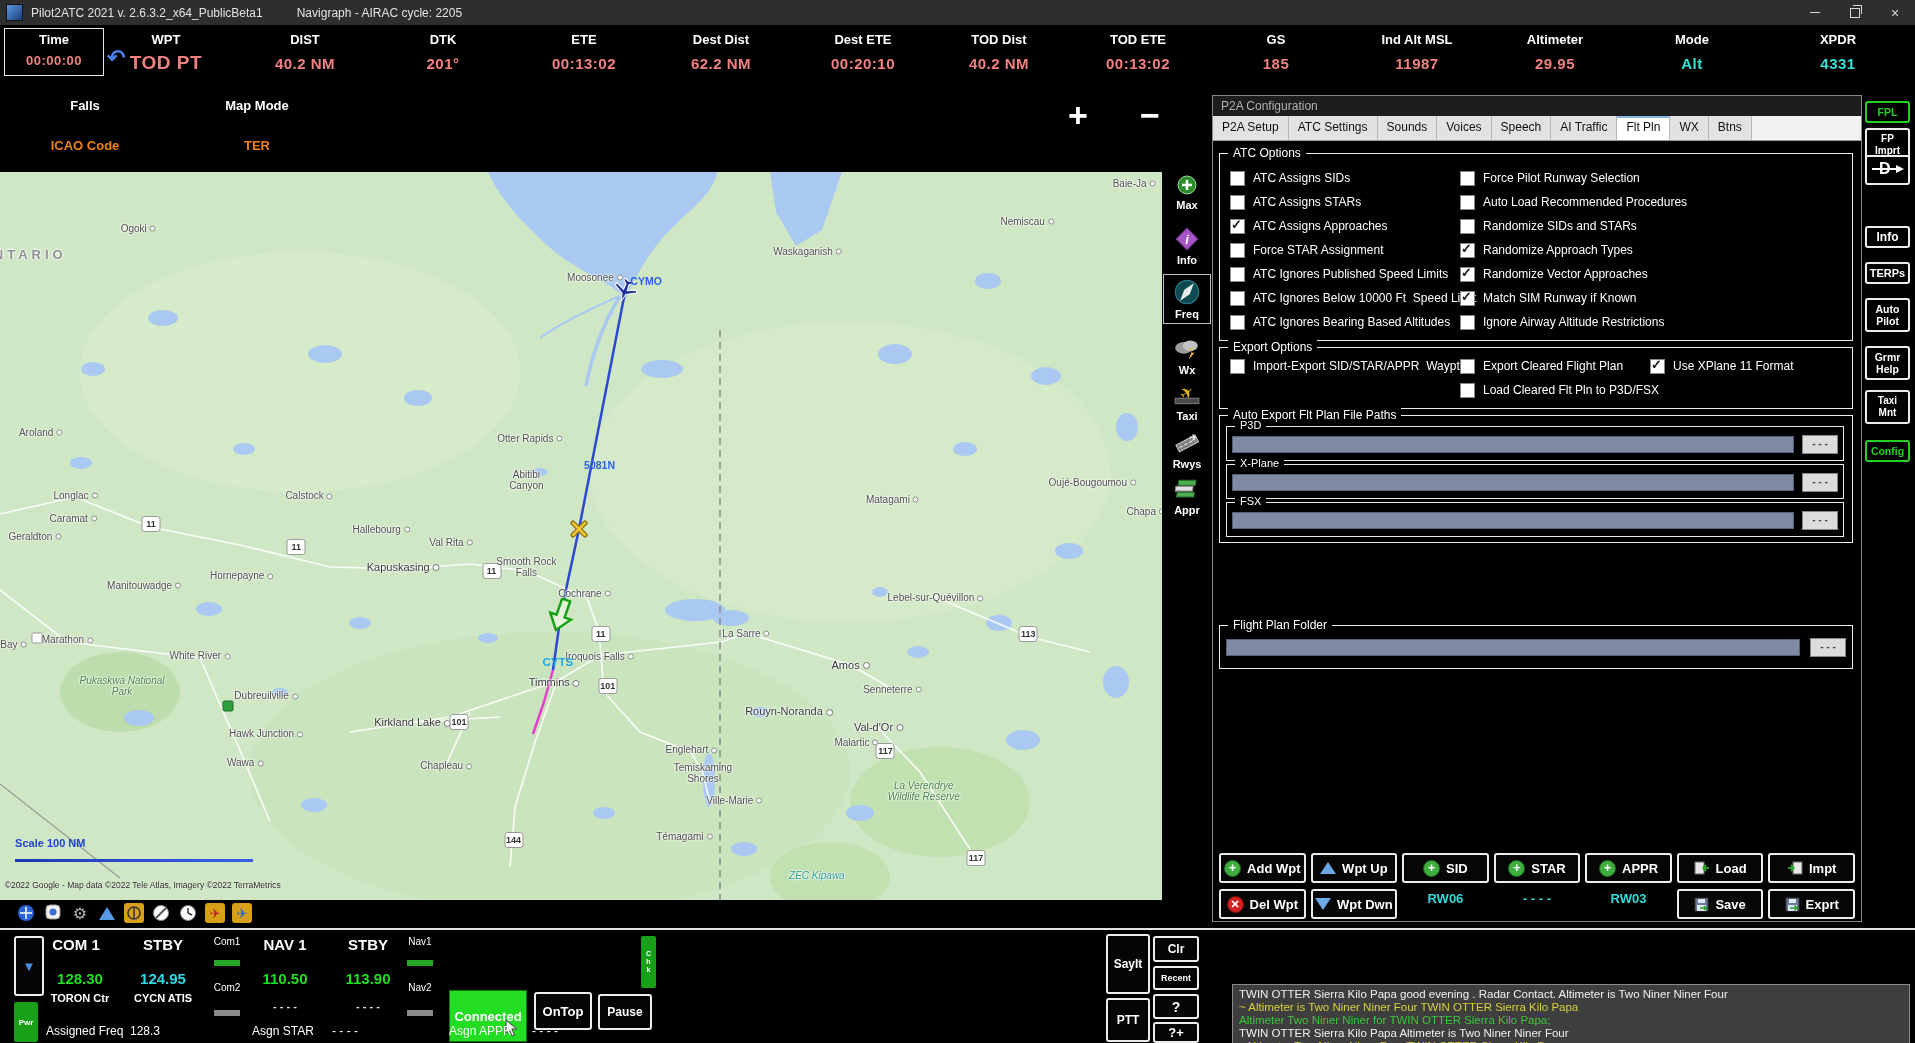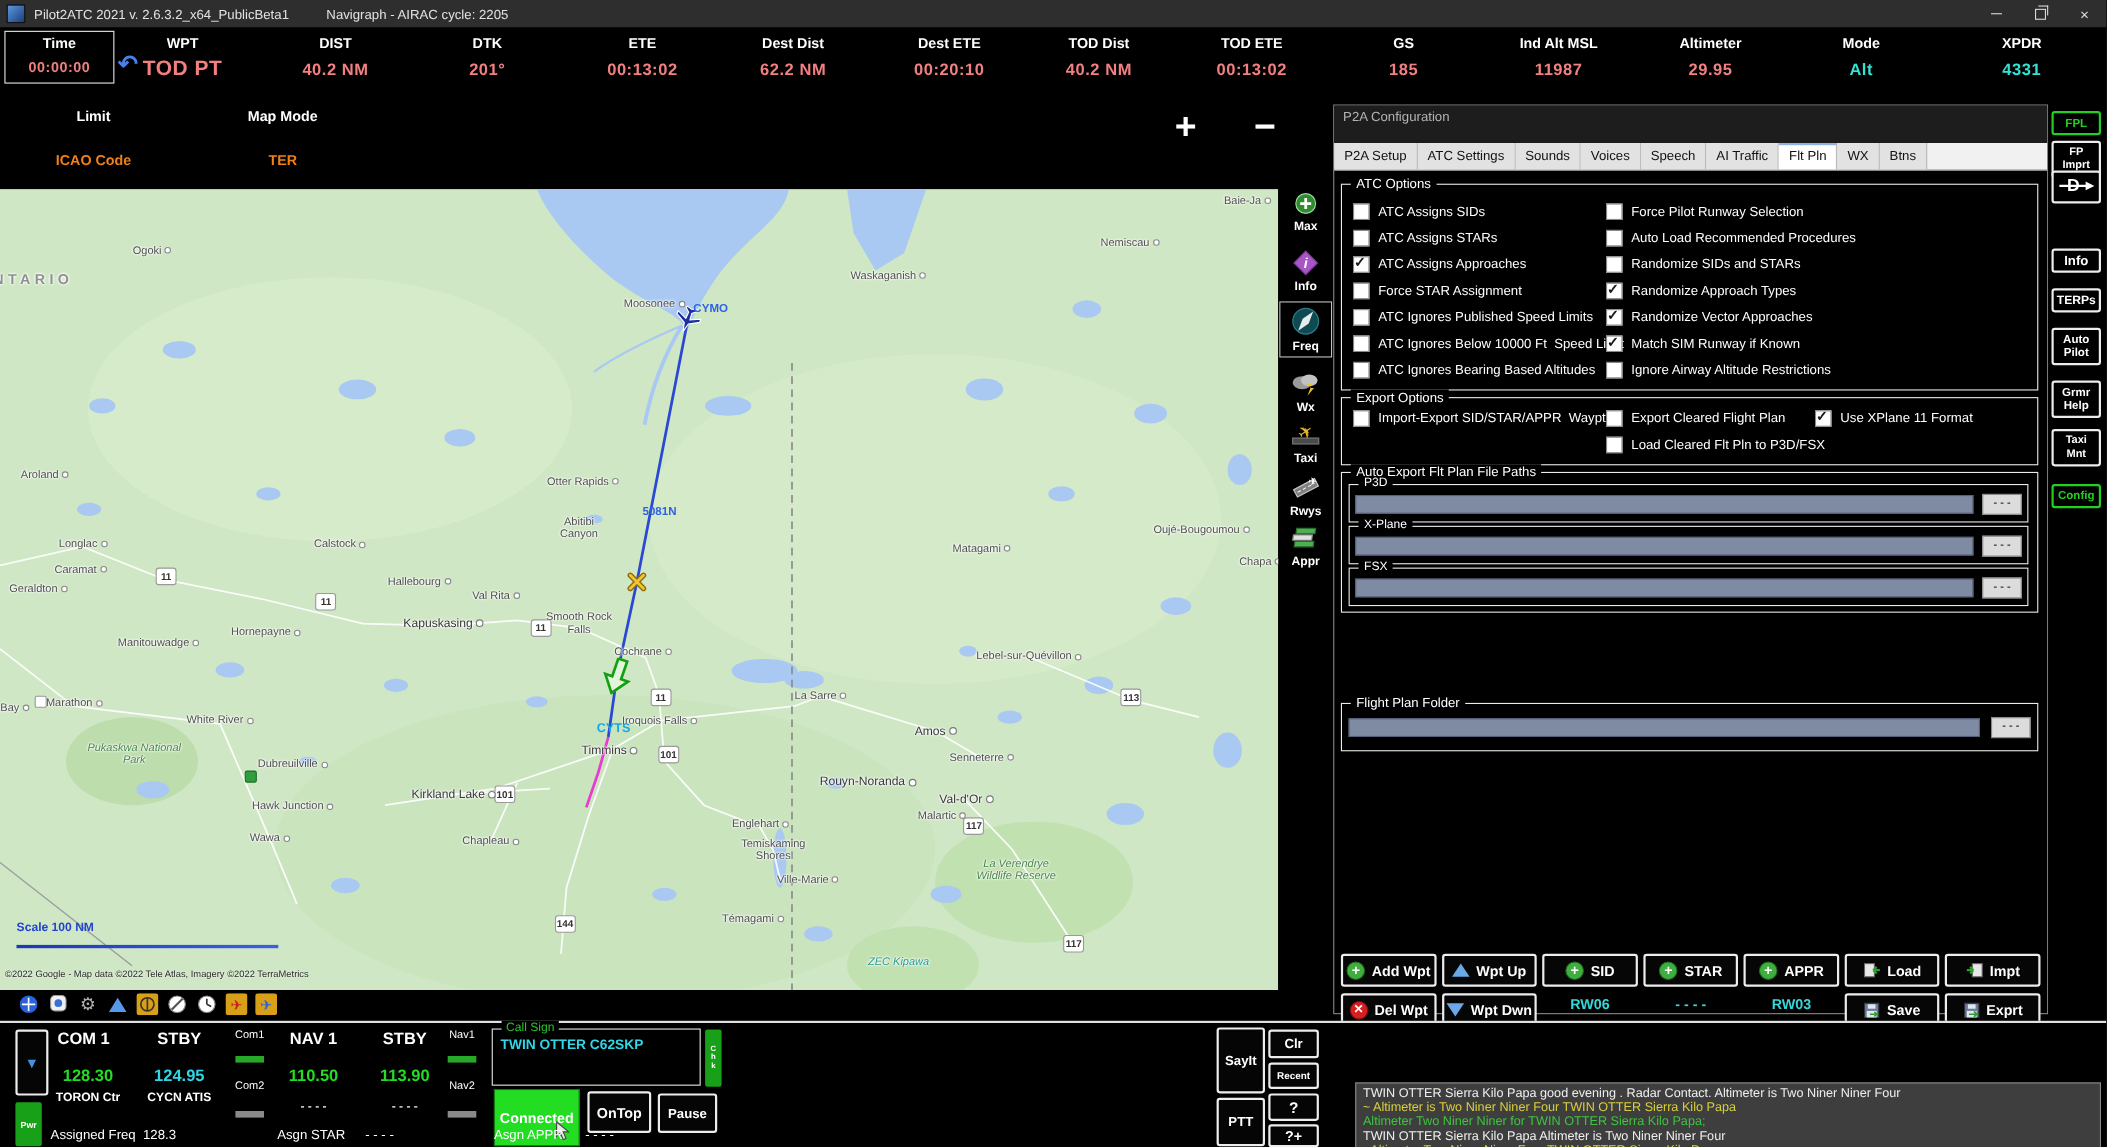--- a/index.html
+++ b/index.html
@@ -59,21 +59,21 @@
   .mode-wrap{position:absolute;left:578px;top:0;width:588px;height:28px;display:flex;justify-content:space-between;align-items:center;}
   .mode{color:#fff;font-weight:bold;font-size:12px;padding:3px 10px;}
   .mode.active{background:#0e7c0e;border-radius:2px;padding:3px 22px;}
   
   .gutter{position:absolute;left:1162px;top:78px;width:50px;height:850px;background:#000;}
   .mapbtn{position:absolute;left:0;width:50px;text-align:center;}
   .mapbtn .mlab{color:#fff;font-weight:bold;font-size:11px;text-shadow:1px 1px 1px #000;margin-top:-2px;}
   .mapbtn.sel{border:1px solid #c0c0c0;left:1px;width:46px;padding:3px 0;}
   
   .config{position:absolute;left:1212px;top:95px;width:650px;height:827px;background:#000;border:1px solid #888;box-sizing:border-box;}
-  .cfg-title{height:34px;background:#1d1d1d;color:#b2b2b2;font-size:12px;line-height:20px;padding-left:8px;}
+  .cfg-title{height:20px;background:#1d1d1d;color:#b2b2b2;font-size:12px;line-height:20px;padding-left:8px;}
   .tabbar{height:24px;background:#f1f1f1;display:flex;align-items:stretch;border-bottom:1px solid #9a9a9a;}
   .tab{padding:4px 9px 0 9px;font-size:12px;color:#111;background:#e2e2e2;border-right:1px solid #b8b8b8;}
   .tab.active{background:#fff;border-top:2px solid #8ab4e8;padding-top:2px;}
   .cfg-body{position:relative;width:100%;height:782px;}
   .grp{position:absolute;border:1px solid #ececec;}
   .grp-lbl{position:absolute;top:-8px;left:8px;background:#000;color:#fff;font-size:12px;padding:0 5px;}
   .cb-row{display:flex;align-items:center;height:24px;}
   .cb{width:13px;height:13px;background:#fff;border:1px solid #888;display:inline-block;margin-right:8px;position:relative;flex:none;}
   .cb.checked::after{content:"✓";position:absolute;left:0px;top:-3px;color:#181818;font-size:13px;font-weight:bold;}
   .cb-lb{color:#fff;font-size:12px;white-space:pre;}
@@ -197,21 +197,21 @@
           <div class="hval cyan">Alt</div>
         </div>
         <div class="hcol" style="left: 1838px;">
           <div class="hlab">XPDR</div>
           <div class="hval cyan">4331</div>
         </div>
       </div>
   </div>
 
   <div class="maptop">
-    <span class="mt-lbl" style="left:85px;top:20px;">Limit</span>
+    <span class="mt-lbl" style="left:85px;top:20px;">Falls</span>
     <span class="mt-val" style="left:85px;top:60px;">ICAO Code</span>
     <span class="mt-lbl" style="left:257px;top:20px;">Map Mode</span>
     <span class="mt-val" style="left:257px;top:60px;">TER</span>
     <span class="zbtn" style="left:1068px;top:22px;">+</span>
     <span class="zbtn" style="left:1140px;top:22px;">−</span>
   </div>
 
   <div class="map">
     <svg class="base" width="1162" height="728" viewBox="0 0 1162 728">
       <rect x="0" y="0" width="1162" height="728" fill="#cfe7c4"></rect>
@@ -727,24 +727,20 @@
     <div class="babs bfreq g" style="left:285px;top:40px;">110.50</div>
     <div class="babs bfreq g" style="left:368px;top:40px;">113.90</div>
     <div class="babs bsub" style="left:285px;top:70px;">- - - -</div>
     <div class="babs bsub" style="left:368px;top:70px;">- - - -</div>
 
     <div class="babs sel-lb" style="left:420px;top:6px;">Nav1</div>
     <div class="babs sel-bar" style="left:420px;top:30px;background:#28a828;"></div>
     <div class="babs sel-lb" style="left:420px;top:52px;">Nav2</div>
     <div class="babs sel-bar" style="left:420px;top:80px;background:#8a8a8a;"></div>
 
-    <div class="babs csbox" style="left:447px;top:5px;width:190px;height:52px;">
-      <span class="cs-lbl">Call Sign</span>
-      <span class="cs-val">TWIN OTTER C62SKP</span>
-    </div>
     <div class="babs vertbtn" style="left:641px;top:6px;width:15px;height:52px;font-size:7px;line-height:8px;">
         <span>C</span>
         <span>h</span>
         <span>k</span>
       </div>
 
     <div class="babs connected" style="left:449px;top:60px;width:76px;height:50px;">
       <span>Connected</span>
       <svg class="cursor-svg" width="13" height="18" viewBox="0 0 13 18">
         <path d="M1 1 L1 14 L4.5 11 L7 17 L9.5 16 L7 10 L12 10 Z" fill="#e8e8e8" stroke="#444" stroke-width="1"></path>

